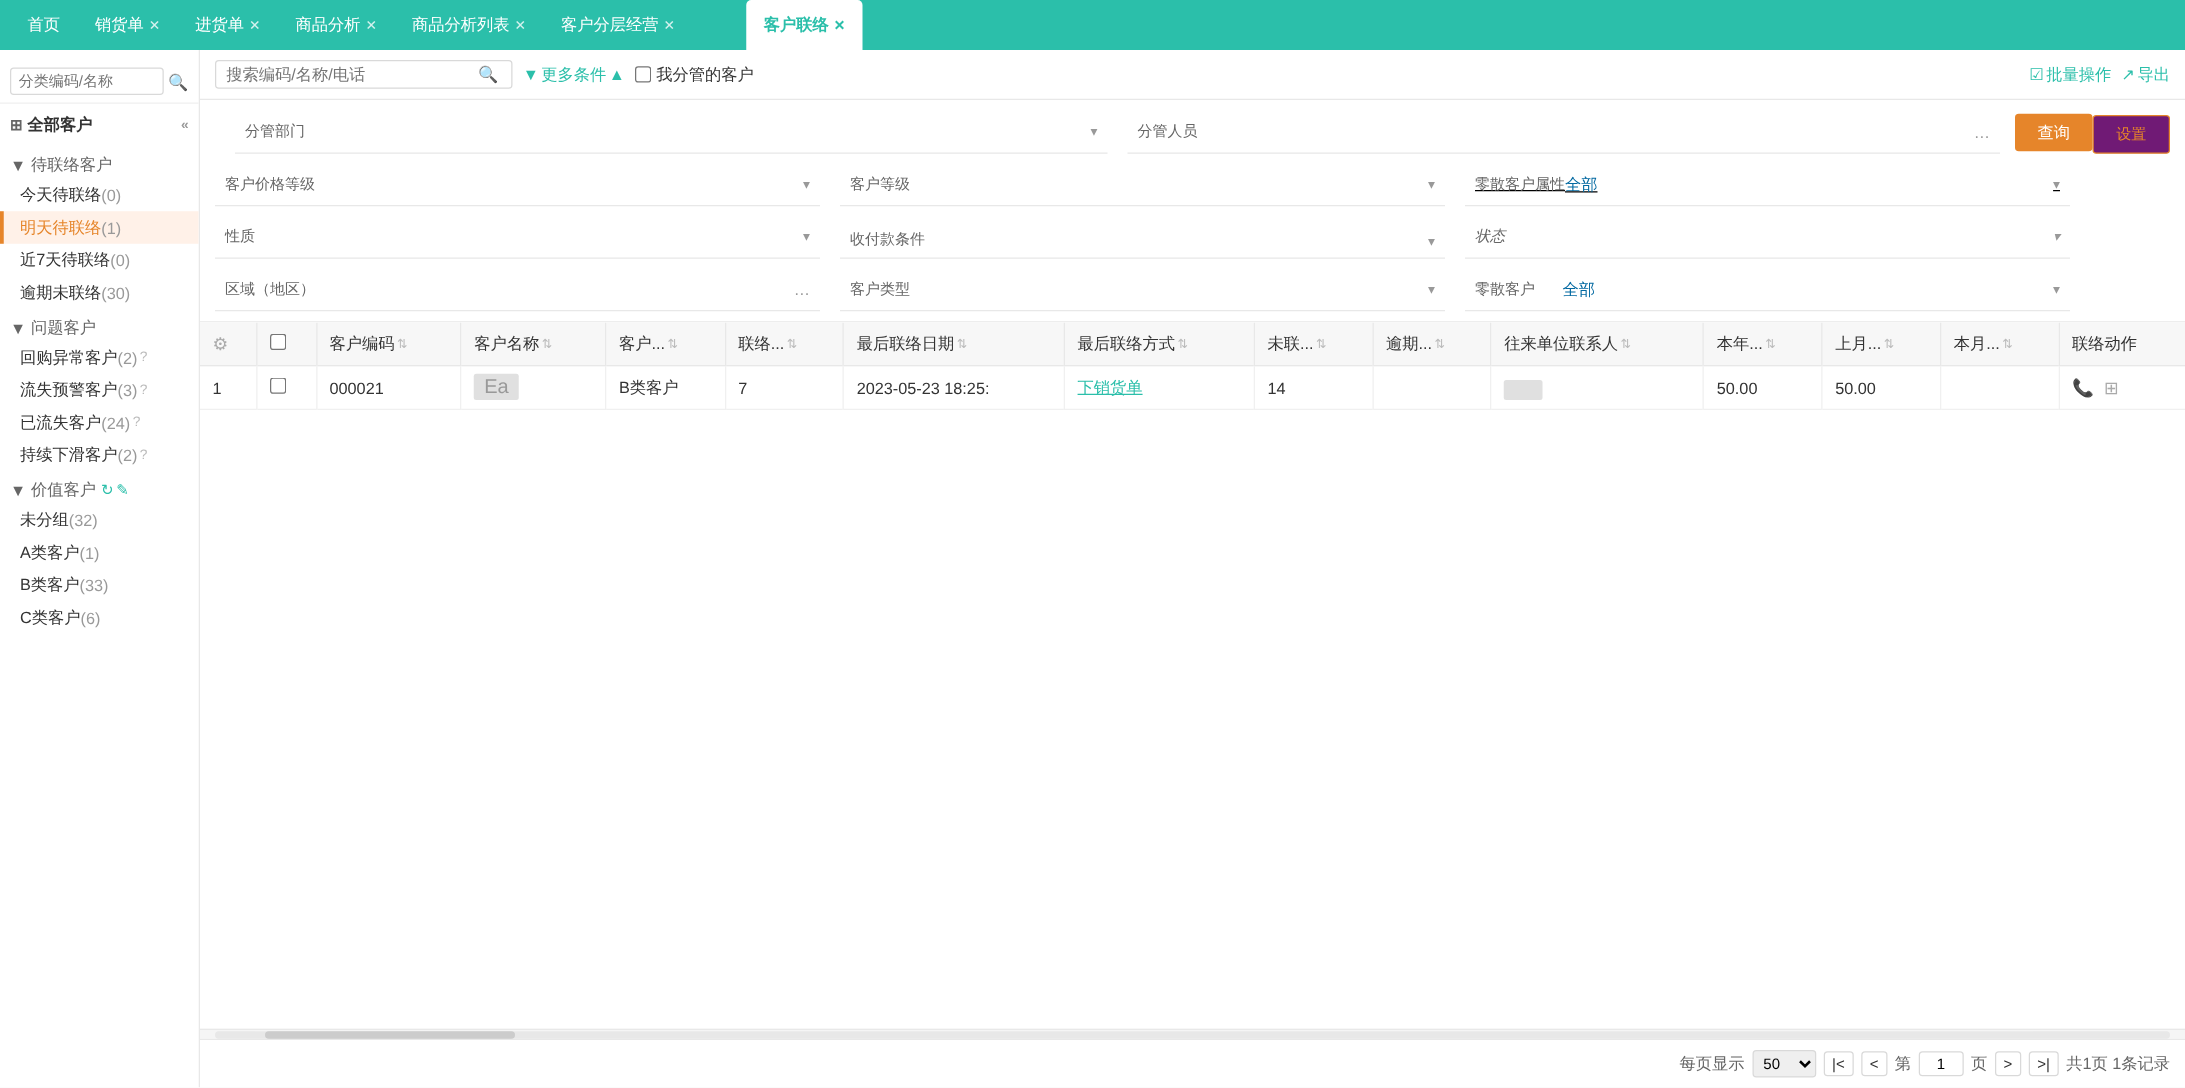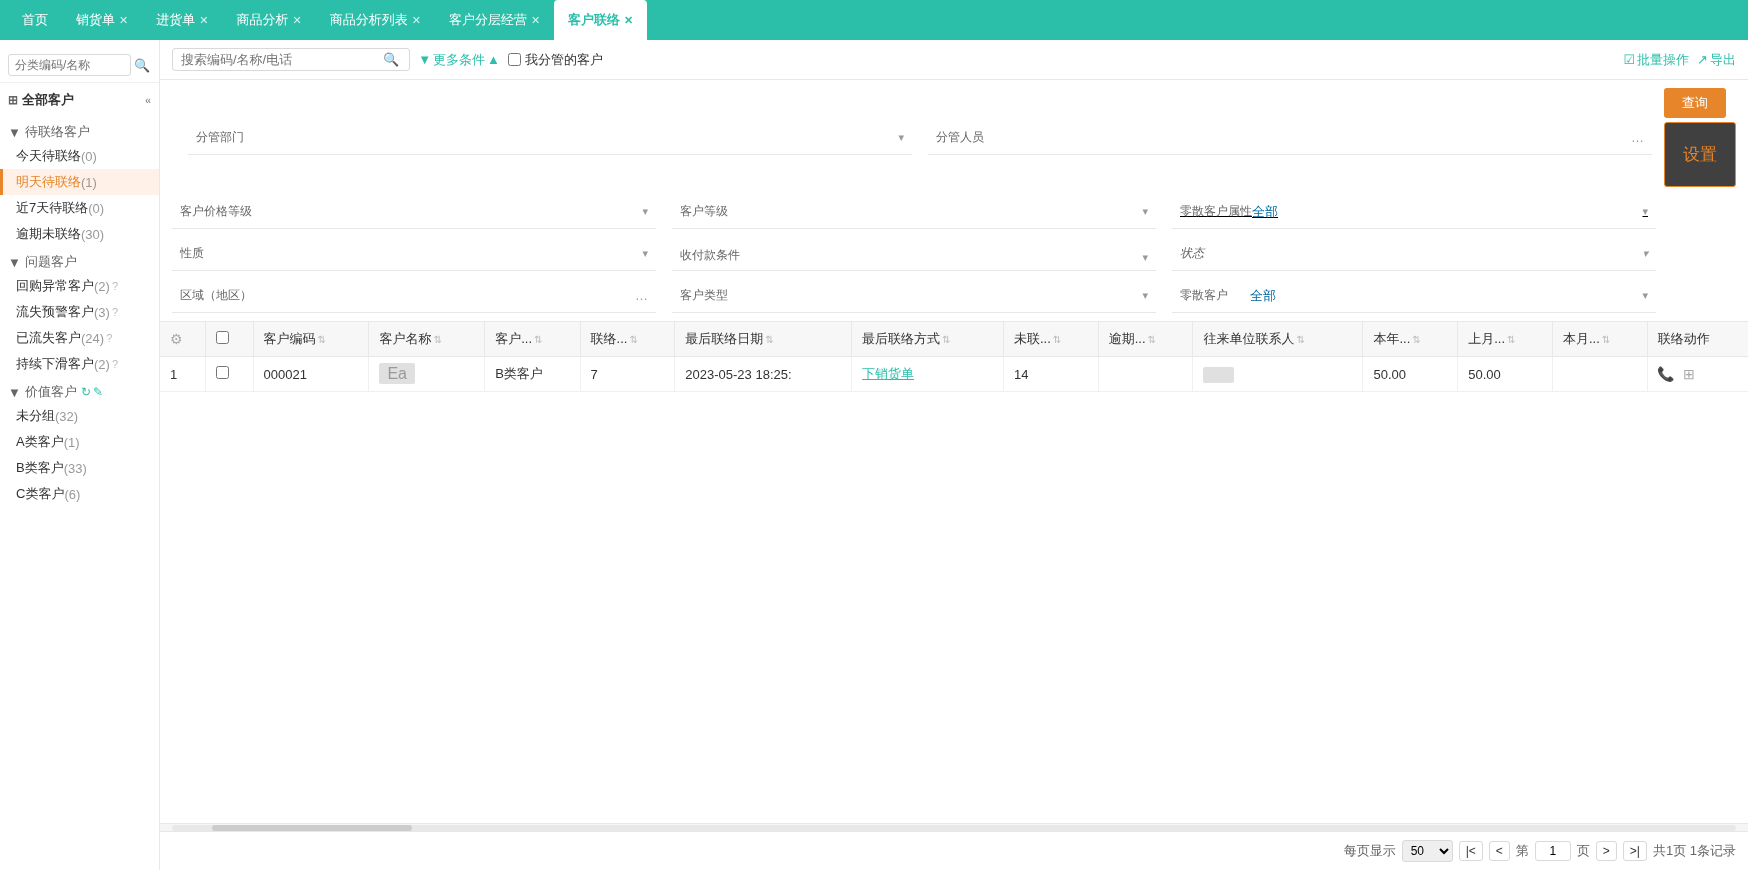--- a/index.html
+++ b/index.html
@@ -1,21 +1,21 @@
 <!DOCTYPE html>
 <html><head>
   <meta charset="utf-8">
   <style>
     * { box-sizing: border-box; margin: 0; padding: 0; font-family: "Microsoft YaHei", Arial, sans-serif; font-size: 13px; }
     body { background: #f5f5f5; overflow-x: hidden; }
 
     
     .top-nav { background: #2bbfaa; display: flex; align-items: center; height: 40px; padding: 0 0 0 8px; }
     .nav-item { color: #fff; padding: 0 14px; height: 40px; display: flex; align-items: center; cursor: pointer; font-size: 13px; white-space: nowrap; }
-    .nav-item.active { background: #fff; color: #2bbfaa; font-weight: bold; border-radius: 4px 4px 0 0; }
+    .nav-item.active { background: #fff; color: #2bbfaa; font-weight: bold; border-radius: 4px 4px 0 0; margin-left: 43px; }
     .nav-close { font-size: 11px; margin-left: 4px; color: rgba(255,255,255,0.8); }
     .nav-item.active .nav-close { color: #2bbfaa; }
 
     
     .main-layout { display: flex; height: calc(100vh - 40px); background: #fff; }
 
     
     .sidebar { width: 160px; min-width: 160px; background: #fff; border-right: 1px solid #e8e8e8; overflow-y: auto; padding: 8px 0; }
     .sidebar-search { display: flex; align-items: center; padding: 6px 8px; border-bottom: 1px solid #f0f0f0; }
     .sidebar-search input { border: 1px solid #d9d9d9; border-radius: 3px; padding: 3px 6px; font-size: 12px; width: 100%; outline: none; }
@@ -51,22 +51,22 @@
     .filter-row { display: flex; align-items: center; margin-bottom: 8px; gap: 0; }
     .filter-row:last-child { margin-bottom: 0; }
     .filter-cell { display: flex; align-items: center; flex: 1; border-bottom: 1px solid #e8e8e8; padding: 6px 8px; min-height: 34px; }
     .filter-cell-label { color: #666; font-size: 12px; white-space: nowrap; min-width: 70px; }
     .filter-cell-input { flex: 1; border: none; outline: none; font-size: 13px; color: #333; }
     .filter-cell-select { display: flex; align-items: center; flex: 1; gap: 4px; }
     .filter-cell-select .val { flex: 1; color: #0369a1; font-size: 13px; }
     .dropdown-arrow { color: #999; font-size: 11px; cursor: pointer; }
     .filter-cell-dots { color: #999; cursor: pointer; font-size: 13px; margin-left: 4px; }
     .filter-btn-query { background: #e6852a; color: #fff; border: none; border-radius: 3px; padding: 6px 18px; cursor: pointer; font-size: 13px; white-space: nowrap; }
-    .filter-btn-set { background: #404040; color: #e6852a; border: 1px solid #e6852a; border-radius: 3px; padding: 20px 18px; cursor: pointer; font-size: 17px; white-space: nowrap; margin-top: 4px; }
-    .filter-btns { display: flex; flex-direction: column; align-items: flex-start; justify-content: center; padding-left: 12px; min-width: 80px; }
+    .filter-btn-set { background: #701a75; color: #e6852a; border: 1px solid #e6852a; border-radius: 3px; padding: 6px 18px; cursor: pointer; font-size: 12px; white-space: nowrap; margin-top: 4px; }
+    .filter-btns { display: flex; flex-direction: row; align-items: center; justify-content: center; padding-left: 12px; min-width: 80px; }
 
     
     .table-wrap { flex: 1; overflow: auto; background: #fff; padding: 0 0 0 0; }
     table { width: 100%; border-collapse: collapse; font-size: 12px; }
     thead tr { background: #f7f7f7; border-bottom: 1px solid #e8e8e8; }
     thead th { padding: 8px 10px; color: #333; font-weight: normal; text-align: left; border-right: 1px solid #e8e8e8; white-space: nowrap; }
     thead th:last-child { border-right: none; }
     .th-sortable { display: flex; align-items: center; gap: 2px; cursor: pointer; }
     .sort-icon { color: #bbb; font-size: 10px; }
     tbody tr { border-bottom: 1px solid #f0f0f0; }

